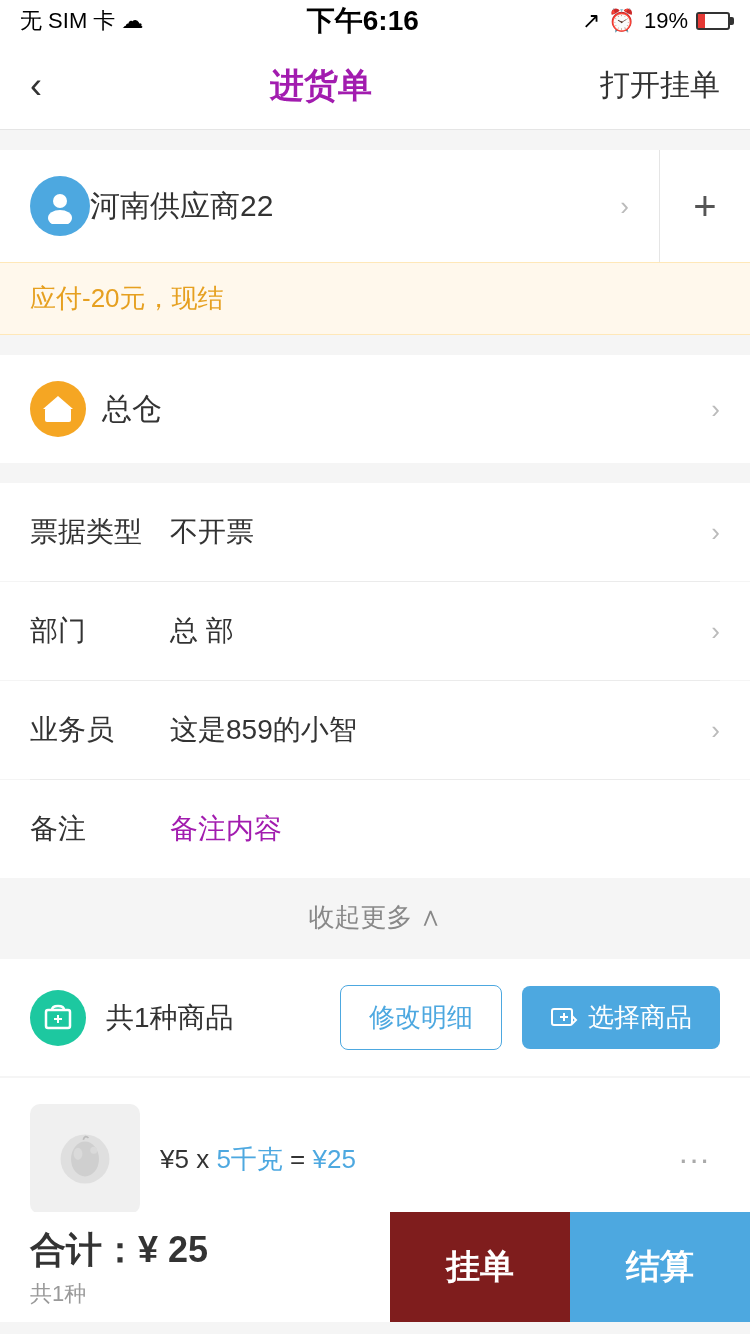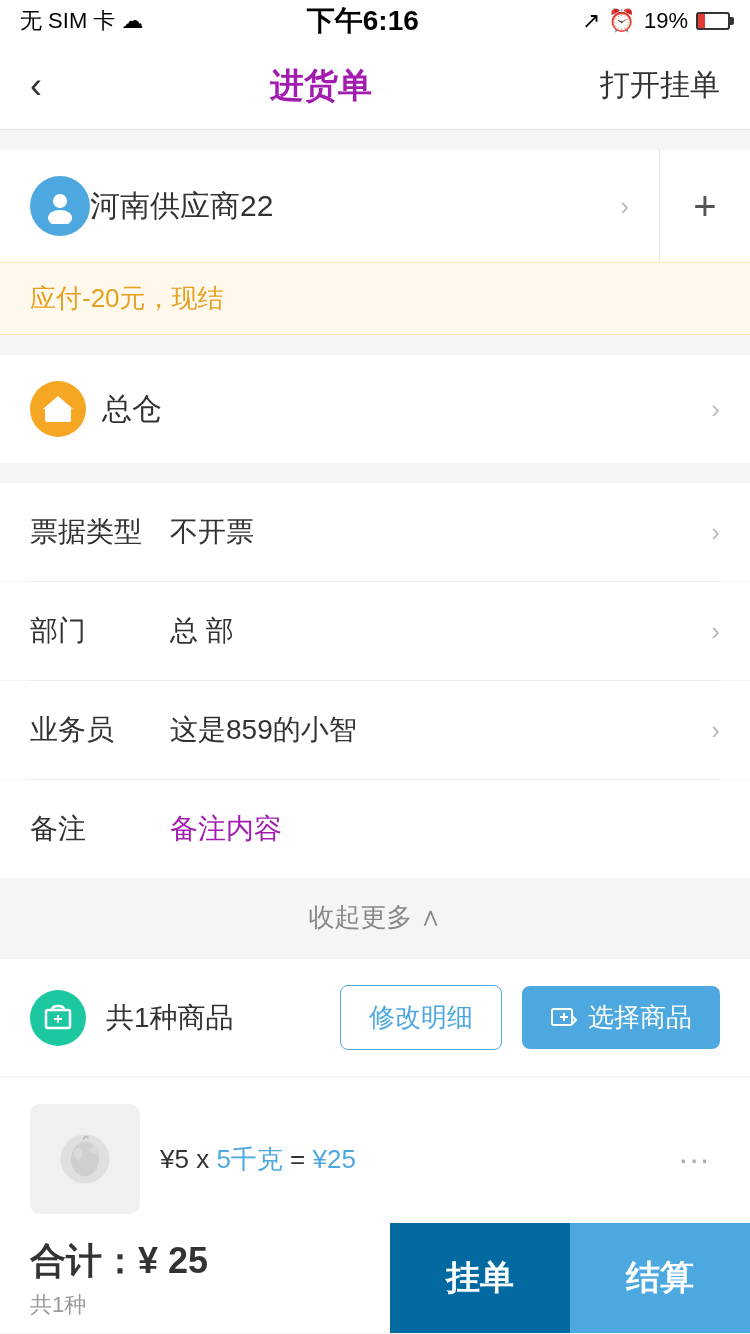--- a/index.html
+++ b/index.html
@@ -279,21 +279,21 @@
     .product-more {
       color: #aaa;
       font-size: 32px;
       cursor: pointer;
       padding: 10px;
     }
 
     
     .bottom-bar {
       position: fixed;
-      bottom: 1px;
+      bottom: 12px;
       left: 0;
       width: 750px;
       height: 110px;
       display: flex;
       align-items: stretch;
       background: #fff;
     }
     .bottom-total {
       flex: 1;
       display: flex;
@@ -309,21 +309,21 @@
       font-size: 36px;
       font-weight: 700;
     }
     .bottom-total-sub {
       font-size: 22px;
       color: #999;
       margin-top: 4px;
     }
     .btn-suspend {
       width: 180px;
-      background: #0369a1;
+      background: #7f1d1d;
       color: #fff;
       font-size: 34px;
       font-weight: 600;
       display: flex;
       align-items: center;
       justify-content: center;
       cursor: pointer;
     }
     .btn-checkout {
       width: 180px;

